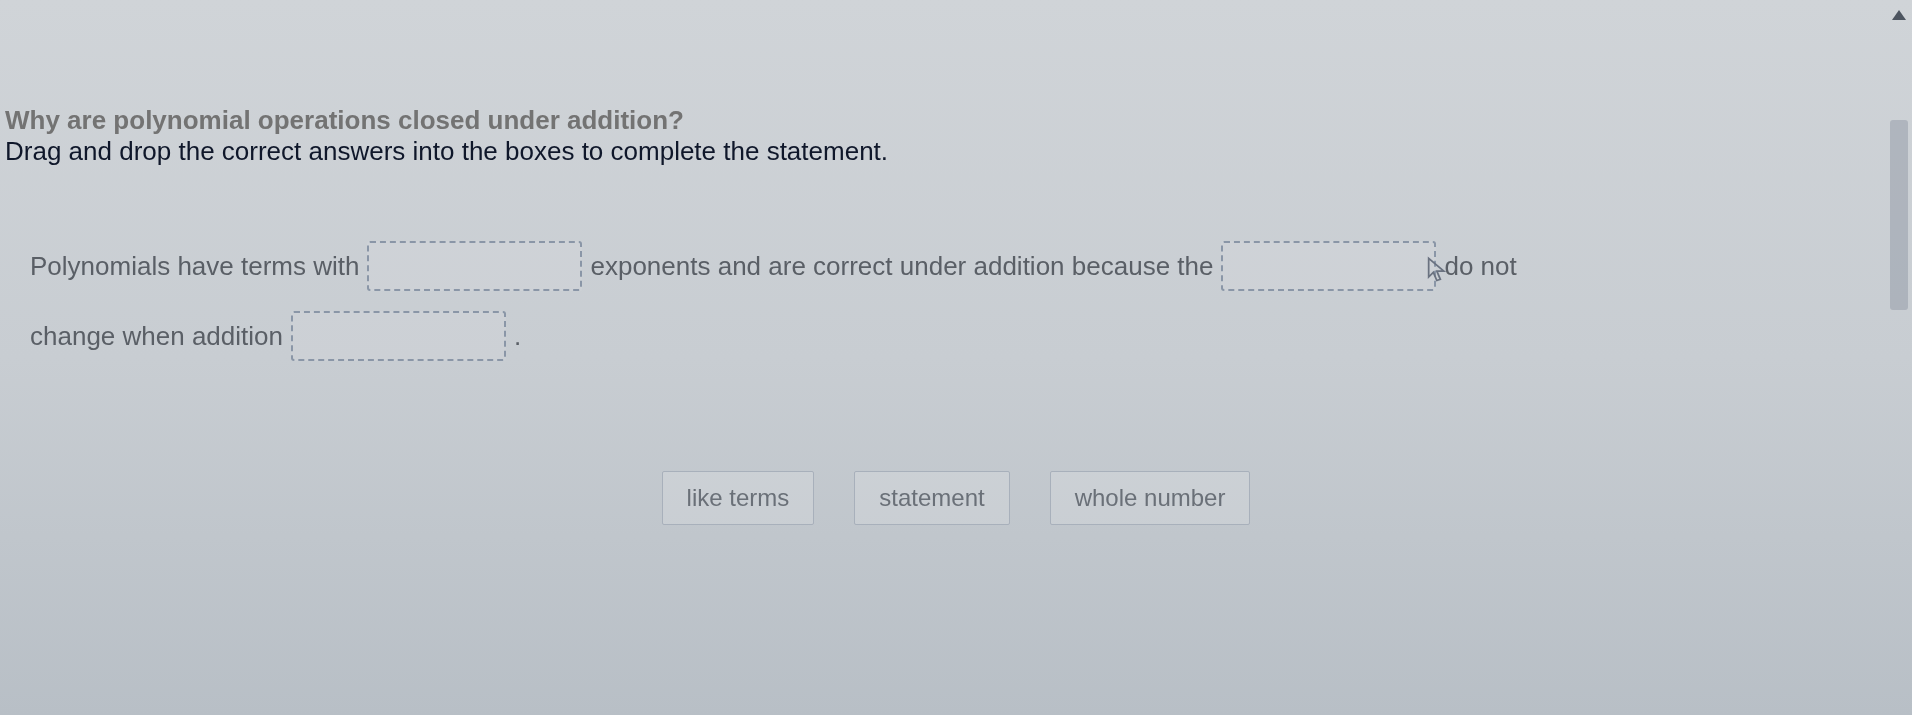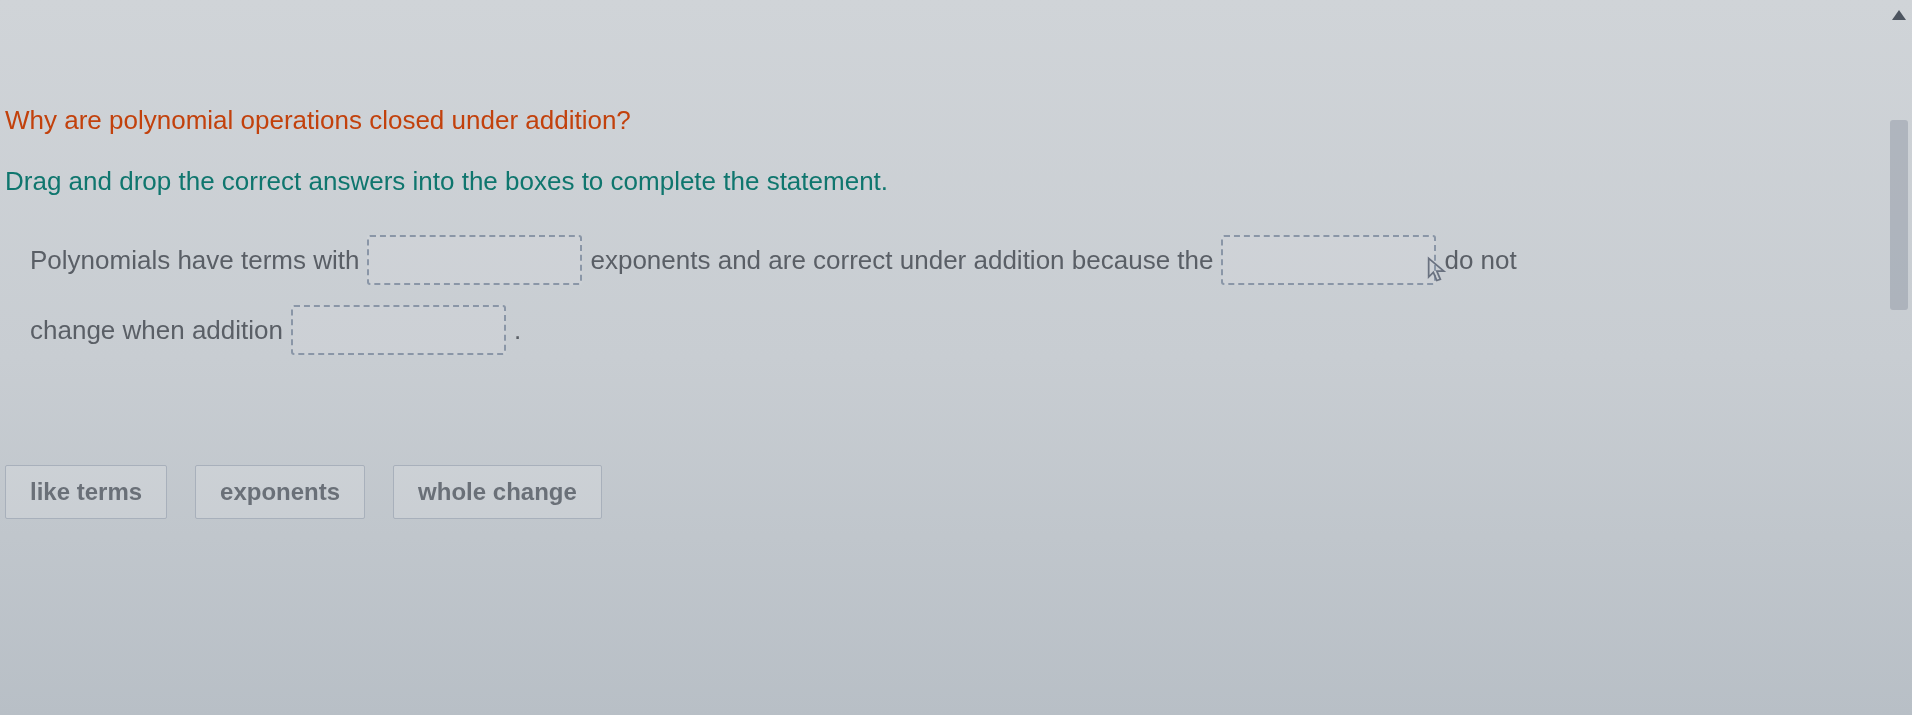--- a/index.html
+++ b/index.html
@@ -14,29 +14,28 @@
       height: 715px;
       overflow: hidden;
       position: relative;
       color: #5a5f66;
     }
     .content-wrapper {
       padding: 0 5px;
     }
     .question-title {
       font-size: 26px;
-      color: #c2410c;
+      color: #737373;
       margin-top: 105px;
-      margin-bottom: 30px;
-      font-weight: normal;
+      font-weight: bold;
     }
     .instructions {
       font-size: 26px;
-      color: #0f766e;
-      margin-bottom: 38px;
+      color: #0f172a;
+      margin-bottom: 74px;
       font-weight: normal;
     }
     .statement-container {
       padding-left: 25px;
     }
     .statement-line {
       display: flex;
       align-items: center;
       flex-wrap: wrap;
       margin-bottom: 20px;
@@ -51,23 +50,23 @@
       width: 215px;
       height: 50px;
       border: 2px dashed #8a96a7;
       border-radius: 3px;
       margin: 0 8px;
       background: rgba(255,255,255,0.08);
       vertical-align: middle;
     }
     .options-container {
       display: flex;
-      gap: 28px;
+      justify-content: center;
+      gap: 40px;
       margin-top: 110px;
-      font-weight: bold;
     }
     .option-item {
       border: 1px solid #a8b0bb;
       background: rgba(255,255,255,0.15);
       padding: 12px 24px;
       font-size: 24px;
       color: #6a7078;
       cursor: move;
       border-radius: 2px;
     }
@@ -121,22 +120,22 @@
     </div>
     <div class="statement-line">
       <span class="statement-text">change when addition</span>
       <span class="drop-zone"></span>
       <span class="statement-text">.</span>
     </div>
   </div>
 
   <div class="options-container">
     <div class="option-item">like terms</div>
-    <div class="option-item">exponents</div>
-    <div class="option-item">whole change</div>
+    <div class="option-item">statement</div>
+    <div class="option-item">whole number</div>
   </div>
 </div>
 
 <div class="scroll-arrow-top"></div>
 <div class="scrollbar-track"></div>
 
 <div class="cursor-icon">
   <svg viewBox="0 0 20 24">
     <path d="M2 2 L2 18 L6 14 L9 21 L12 20 L9 13 L15 13 Z"></path>
   </svg>

